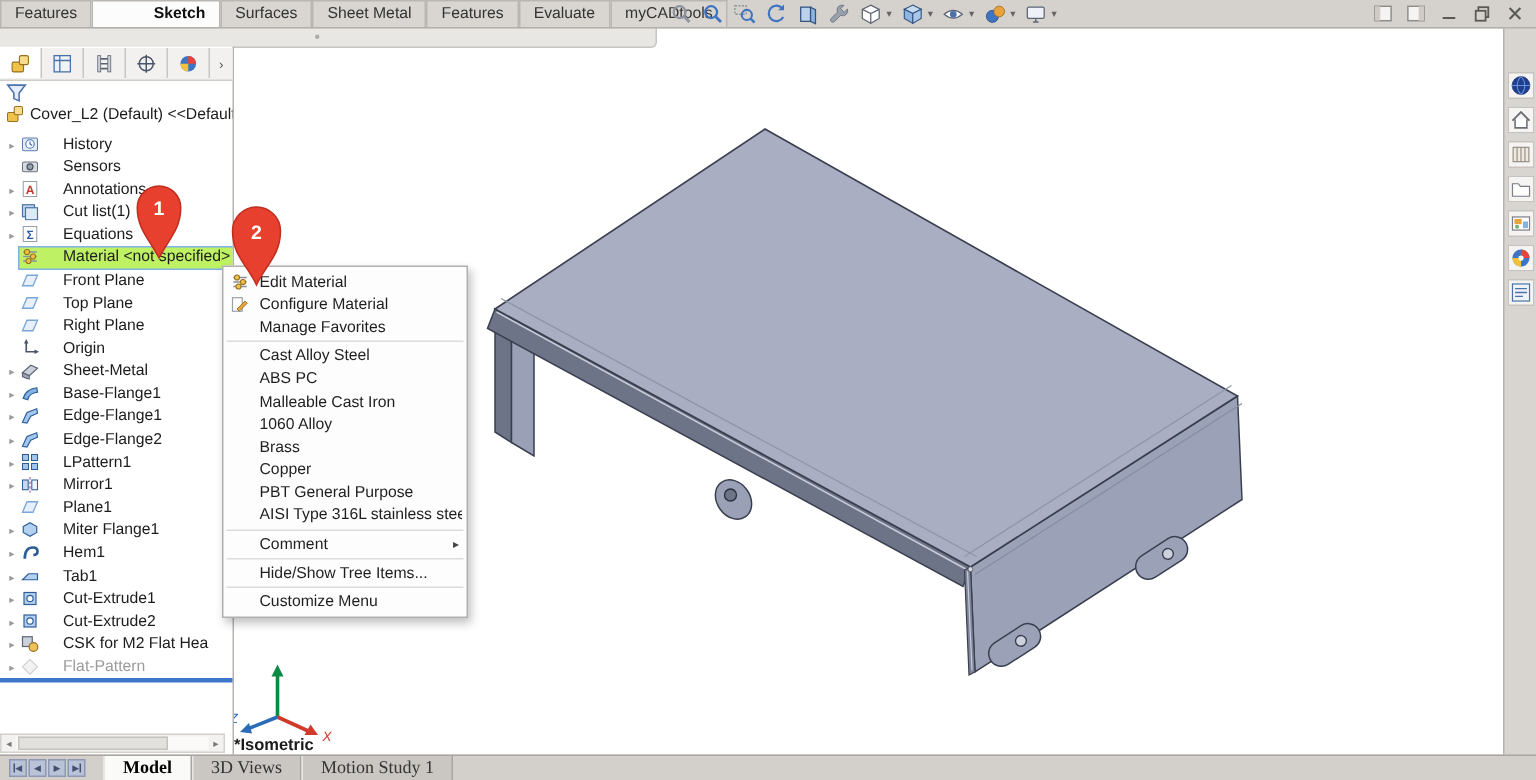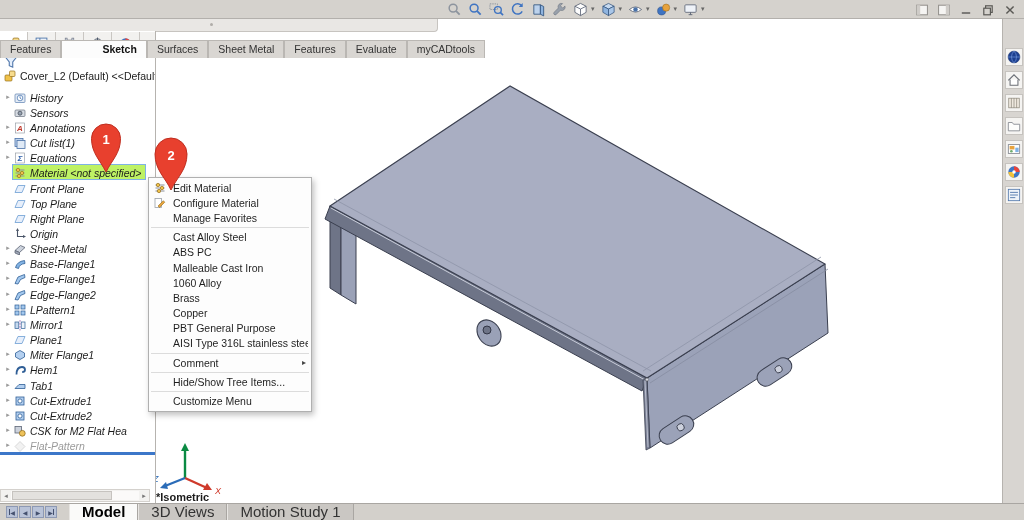--- a/index.html
+++ b/index.html
@@ -1,21 +1,21 @@
 <!DOCTYPE html>
 <html><head>
 <meta charset="utf-8">
 <style>
   html,body{margin:0;padding:0;background:#888;}
   .screen{position:relative;width:1024px;height:520px;background:#ffffff;overflow:hidden;
           font-family:"Liberation Sans",sans-serif;-webkit-font-smoothing:antialiased;}
   
   .topbar{position:absolute;left:0;top:0;width:1024px;height:18px;background:#d5d2cd;
           border-bottom:1px solid #b3b0ac;z-index:20;}
-  .ribbon-tabs{position:absolute;left:0;top:0;display:flex;height:18px;margin-top:40px;}
+  .ribbon-tabs{position:absolute;left:0;top:0;display:flex;height:18px;}
   .rtab{padding:0 9px;font-size:10.5px;line-height:16px;color:#333;background:#d9d6d2;
         border:1px solid #bab7b3;border-bottom:none;box-sizing:border-box;height:18px;}
   .rtab.active{background:#fcfcfc;font-weight:bold;color:#111;padding-left:40px;}
   .vtoolbar{position:absolute;left:447px;top:1px;height:16px;display:flex;align-items:center;gap:6px;}
   .vticon{width:15px;height:15px;display:inline-block;}
   .caret{font-size:7px;color:#666;margin-left:-3px;}
   .wincontrols{position:absolute;right:8px;top:2px;display:flex;gap:10px;align-items:center;}
   .wc{width:12px;height:12px;display:inline-block;}
   
   .ribbon-strip{position:absolute;left:0;top:18px;width:437px;height:13px;background:#e9e7e4;
@@ -33,21 +33,21 @@
   .pticon{width:13px;height:13px;}
   .poverflow{flex:1;font-size:9px;color:#555;display:flex;align-items:center;justify-content:center;}
   .filter-row{position:absolute;left:0;top:23px;height:17px;width:155px;}
   .funnel{position:absolute;left:4px;top:1px;width:14px;height:14px;}
   .tree{position:absolute;left:2px;top:37px;width:153px;overflow:hidden;}
   .troot{display:flex;align-items:center;height:15px;font-size:10.5px;color:#1c1c1c;white-space:nowrap;margin-bottom:6px;}
   .troot .ticon{margin:0 4px 0 2px;}
   .trow{display:flex;align-items:center;height:15.17px;font-size:10.5px;color:#1c1c1c;white-space:nowrap;}
   .tarrow{width:10px;font-size:7px;color:#9a9a9a;text-align:center;flex:none;margin-left:1px;}
   .ticon{width:12px;height:12px;flex:none;}
-  .thl{display:flex;align-items:flex-end;gap:4px;padding:0 4px 0 1px;height:14px;font-style:italic;}
+  .thl{display:flex;align-items:flex-start;gap:16px;padding:0 4px 0 1px;height:14px;}
   .trow.selected .thl{background:#bef264;box-shadow:0 0 0 1px #7fb2e5;}
   .trow.disabled{color:#9b9b9b;}
   .trow.disabled .ticon{opacity:.55;}
   .splitter{position:absolute;left:0;top:421px;width:155px;height:3px;background:#3c77c9;}
   .hscroll{position:absolute;left:0;top:458px;width:150px;height:13px;background:#f3f2f0;
            border:1px solid #d4d1cd;display:flex;align-items:center;box-sizing:border-box;}
   .hs-arrow{width:10px;font-size:7px;color:#777;text-align:center;flex:none;}
   .hs-track{flex:1;height:9px;background:#fbfaf9;position:relative;}
   .hs-thumb{position:absolute;left:1px;top:0;width:100px;height:9px;background:#e3e1de;border:1px solid #c6c3bf;box-sizing:border-box;}
   
@@ -72,22 +72,22 @@
   
   .pins{position:absolute;left:0;top:0;width:1024px;height:520px;pointer-events:none;z-index:60;}
   
   .statusbar{position:absolute;left:0;top:503px;width:1024px;height:17px;background:#d3d0cb;
              border-top:1px solid #a9a6a2;display:flex;align-items:stretch;z-index:70;box-sizing:border-box;}
   .navgroup{display:flex;align-items:center;gap:1px;padding:0 4px 0 6px;}
   .navbtn{width:12px;height:12px;background:#b9c3d8;border:1px solid #8d99b4;color:#44506e;
           font-size:6px;display:flex;align-items:center;justify-content:center;box-sizing:border-box;}
   .vbar{width:1px;height:6px;background:#44506e;display:inline-block;}
   .btabs{display:flex;margin-left:8px;}
-  .btab{padding:0 12px;font-size:15px;line-height:15px;color:#333;background:#cac7c3;
-        border-right:1px solid #a9a6a2;border-left:1px solid #e8e6e3;}
+  .btab{padding:0 12px;font-size:12px;line-height:15px;color:#333;background:#cac7c3;
+        border-right:1px solid #a9a6a2;border-left:1px solid #e8e6e3;font-family:Liberation Serif, serif;}
   .btab.active{background:#fafaf9;font-weight:bold;color:#000;}
 </style>
 </head>
 <body>
 
 <div class="screen">
 
   <div class="viewport"></div>
 
   <svg class="part-svg" viewBox="0 0 1024 520" xmlns="http://www.w3.org/2000/svg">

